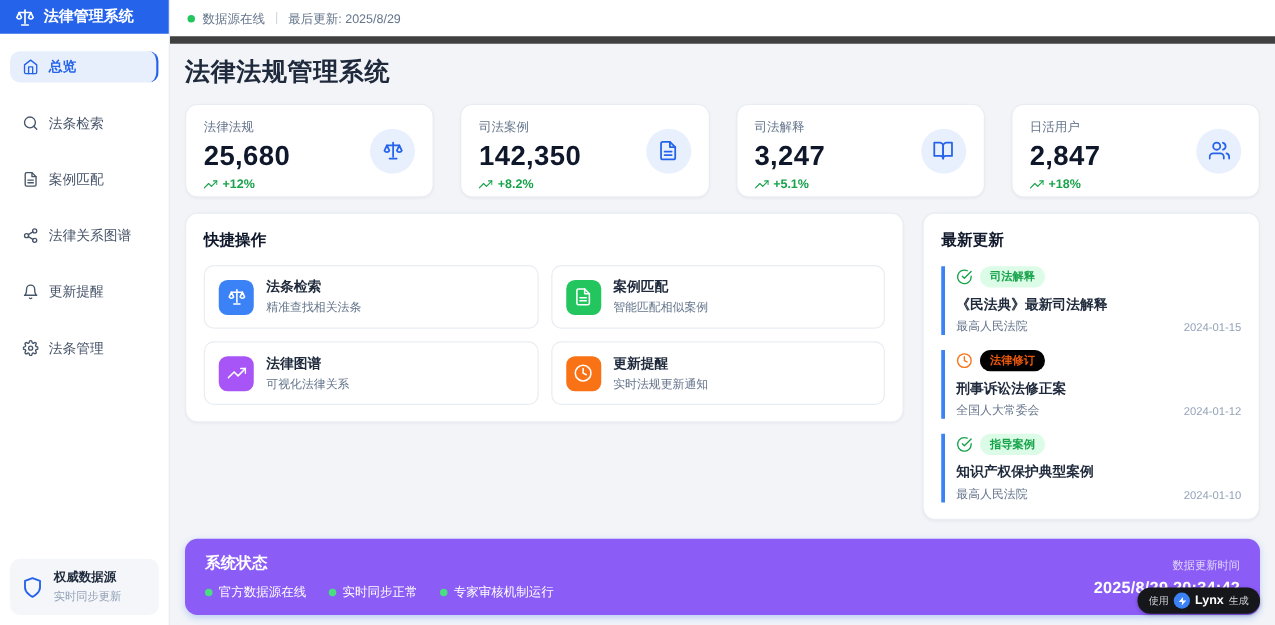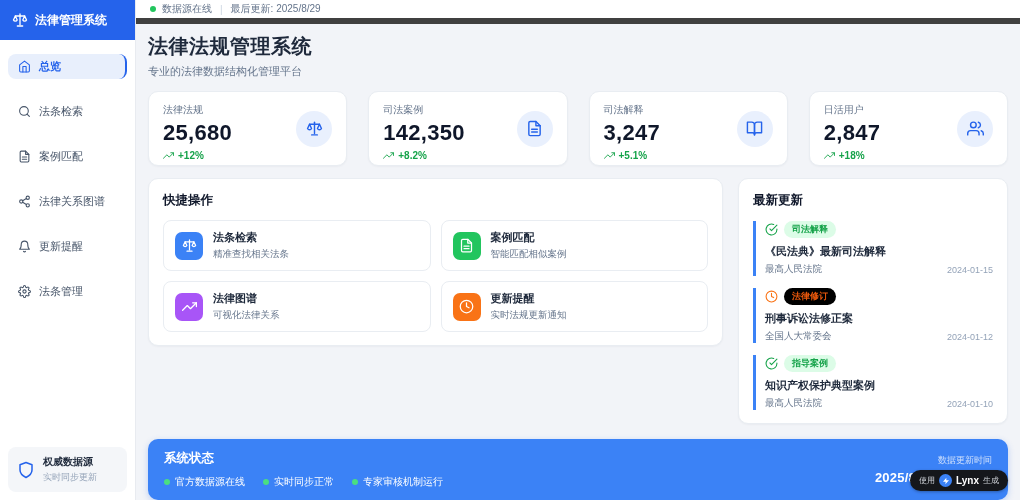--- a/index.html
+++ b/index.html
@@ -8,21 +8,21 @@
     font-family:"Liberation Sans","DejaVu Sans",sans-serif;
     background:#f2f4f8; color:#0f172a; display:flex;
   }
   .ic { display:block; }
   
   .sidebar {
     width:136px; height:500px; background:#ffffff; border-right:1px solid #e8ebf0;
     position:relative; flex-shrink:0;
   }
   .sidebar-header {
-    height:40px; background:#2563eb; display:flex; align-items:center; gap:7px; padding:0 12px;
+    height:27px; background:#2563eb; display:flex; align-items:center; gap:7px; padding:0 12px;
   }
   .sidebar-header .brand { color:#fff; font-size:12px; font-weight:bold; white-space:nowrap; }
   .nav { padding:14px 8px 0 8px; }
   .nav-item {
     display:flex; align-items:center; gap:8px; padding:5px 10px; margin-bottom:20px;
     color:#475569; font-size:11px; border-radius:8px; cursor:pointer;
   }
   .nav-item.active {
     background:#e8effc; color:#2563eb; border-right:2px solid #2563eb; font-weight:bold;
   }
@@ -85,21 +85,21 @@
   .badge { font-size:9px; padding:2px 8px; border-radius:9px; font-weight:bold; }
   .badge.green { background:#dcfce7; color:#16a34a; }
   .badge.orange { background:#000000; color:#ea580c; }
   .icon-green { color:#16a34a; } .icon-orange { color:#f97316; }
   .upd-title { font-size:11px; font-weight:bold; color:#1e293b; margin-top:6px; }
   .upd-meta { display:flex; justify-content:space-between; align-items:center; margin-top:4px; }
   .upd-source { font-size:9.5px; color:#64748b; }
   .upd-date { font-size:9px; color:#94a3b8; }
   
   .status-bar {
-    margin-top:15px; background:#3b82f6; border-radius:10px; padding:11px 16px;
+    margin-top:15px; background:#8b5cf6; border-radius:10px; padding:11px 16px;
     display:flex; justify-content:space-between; align-items:center; color:#fff;
     box-shadow:0 2px 6px rgba(37,99,235,.25);
   }
   .sb-title { font-size:12.5px; font-weight:bold; }
   .sb-items { display:flex; gap:18px; margin-top:8px; }
   .sb-item { display:flex; align-items:center; gap:5px; font-size:10px; }
   .sb-item .dot { background:#4ade80; }
   .sb-right { text-align:right; }
   .sb-update-label { font-size:9px; color:rgba(255,255,255,.75); }
   .sb-update-time { font-size:13px; font-weight:bold; margin-top:3px; letter-spacing:.2px; }
@@ -263,21 +263,20 @@
 <div class="main">
   <div class="topbar">
     <span class="dot"></span>
     <span>数据源在线</span>
     <span class="sep">|</span>
     <span>最后更新: 2025/8/29</span>
   </div>
 
   <div class="content">
     <div class="page-title">法律法规管理系统</div>
-    <div class="page-sub">专业的法律数据结构化管理平台</div>
 
     <div class="stats">
       <div class="stat-card">
         <div>
           <div class="stat-label">法律法规</div>
           <div class="stat-value">25,680</div>
           <div class="stat-trend">
             <span>
                 <svg class="ic" width="11" height="11" viewBox="0 0 24 24">
                   <use href="#i-trend"></use>

